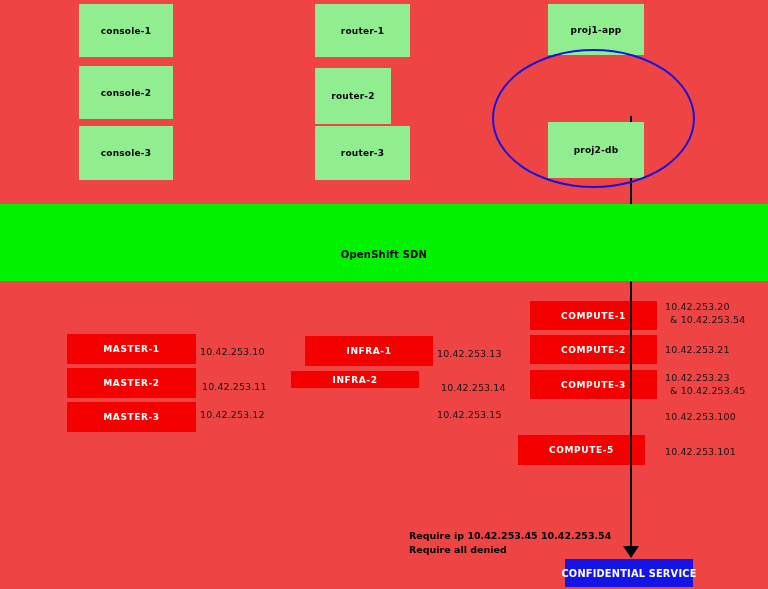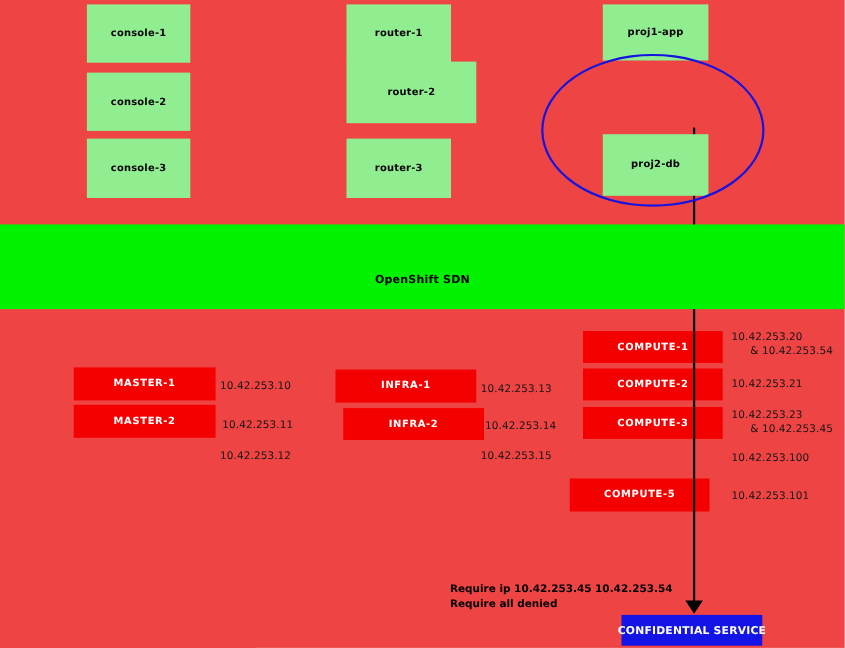--- a/index.html
+++ b/index.html
@@ -64,21 +64,21 @@
   
   .ip {
     position: absolute;
     color: #141414;
     font-size: 9.5px;
     line-height: 13px;
     letter-spacing: 0.1px;
     z-index: 1;
     white-space: nowrap;
   }
-  .ip .ip2 { padding-left: 5px; margin-left: 12px; }
+  .ip .ip2 { padding-left: 5px; }
 
   
   .ellipse {
     position: absolute;
     left: 492px; top: 49px;
     width: 203px; height: 139px;
     border: 2px solid var(--ellipse-blue, #1414e0);
     border-radius: 50%;
     z-index: 4;
     pointer-events: none;
@@ -134,43 +134,44 @@
 </head>
 <body>
 
 <div class="canvas">
 
   <div class="pod" style="left:79px;top:4px;width:94px;height:53px">console-1</div>
   <div class="pod" style="left:79px;top:66px;width:94px;height:53px">console-2</div>
   <div class="pod" style="left:79px;top:126px;width:94px;height:54px">console-3</div>
 
   <div class="pod" style="left:315px;top:4px;width:95px;height:53px">router-1</div>
-  <div class="pod" style="left:315px;top:56px;width:118px;height:56px">router-2</div>
+  <div class="pod" style="left:315px;top:68px;width:76px;height:56px">router-2</div>
   <div class="pod" style="left:315px;top:126px;width:95px;height:54px">router-3</div>
 
   <div class="pod" style="left:548px;top:4px;width:96px;height:51px">proj1-app</div>
   <div class="pod" style="left:548px;top:122px;width:96px;height:56px">proj2-db</div>
 
   <div class="ellipse"></div>
 
   <div class="flow-line"></div>
   <div class="arrowhead"></div>
 
   <div class="sdn-band">
     <span class="sdn-label">OpenShift SDN</span>
   </div>
 
   <div class="node" style="left:67px;top:334px;width:129px;height:30px">MASTER-1</div>
   <div class="node" style="left:67px;top:368px;width:129px;height:30px">MASTER-2</div>
+  <div class="node" style="left:67px;top:402px;width:129px;height:30px">MASTER-3</div>
   <div class="ip" style="left:200px;top:345px">10.42.253.10</div>
   <div class="ip" style="left:202px;top:380px">10.42.253.11</div>
   <div class="ip" style="left:200px;top:408px">10.42.253.12</div>
 
   <div class="node" style="left:305px;top:336px;width:128px;height:30px">INFRA-1</div>
-  <div class="node" style="left:312px;top:371px;width:128px;height:29px">INFRA-2</div>
+  <div class="node" style="left:291px;top:371px;width:128px;height:17px">INFRA-2</div>
   <div class="ip" style="left:437px;top:347px">10.42.253.13</div>
   <div class="ip" style="left:441px;top:381px">10.42.253.14</div>
   <div class="ip" style="left:437px;top:408px">10.42.253.15</div>
 
   <div class="node" style="left:530px;top:301px;width:127px;height:29px">COMPUTE-1</div>
   <div class="node" style="left:530px;top:335px;width:127px;height:29px">COMPUTE-2</div>
   <div class="node" style="left:530px;top:370px;width:127px;height:29px">COMPUTE-3</div>
   <div class="node" style="left:518px;top:435px;width:127px;height:30px">COMPUTE-5</div>
 
   <div class="ip" style="left:665px;top:300px">

